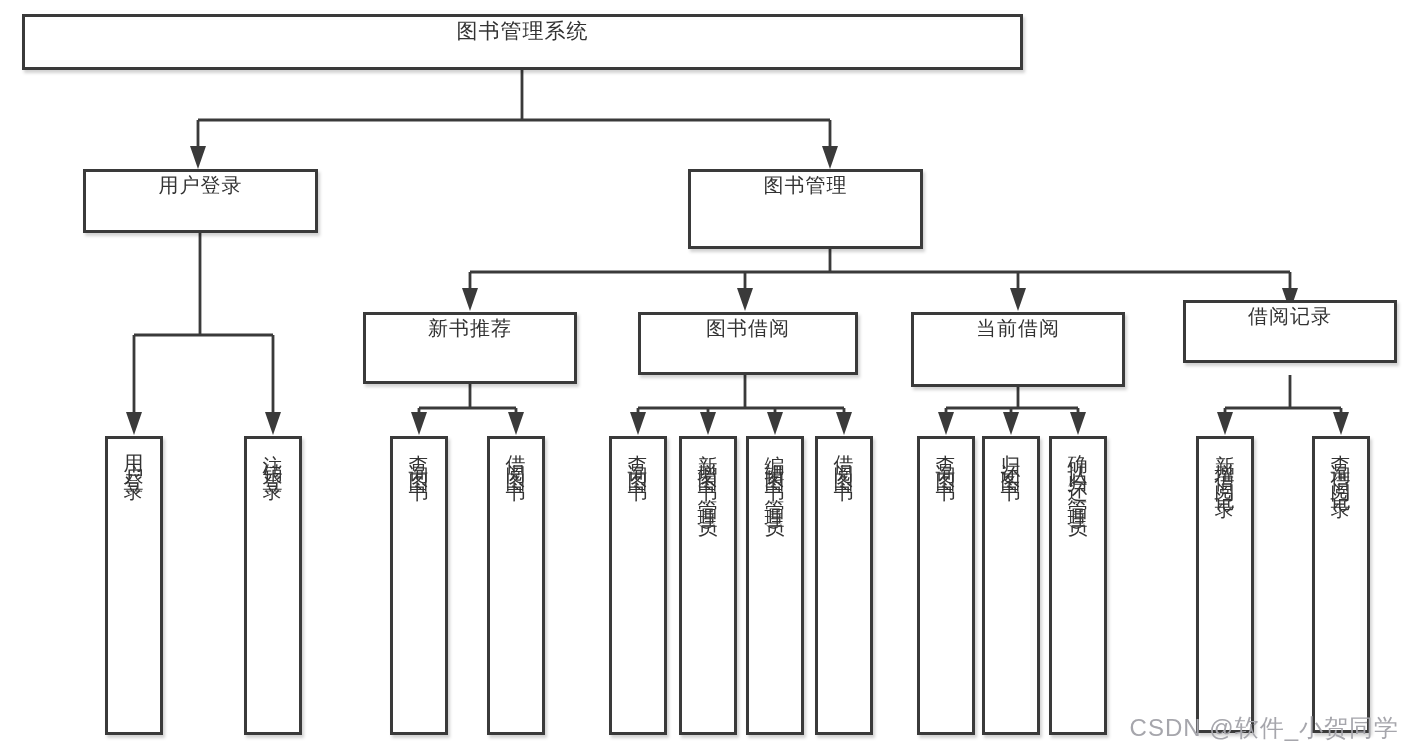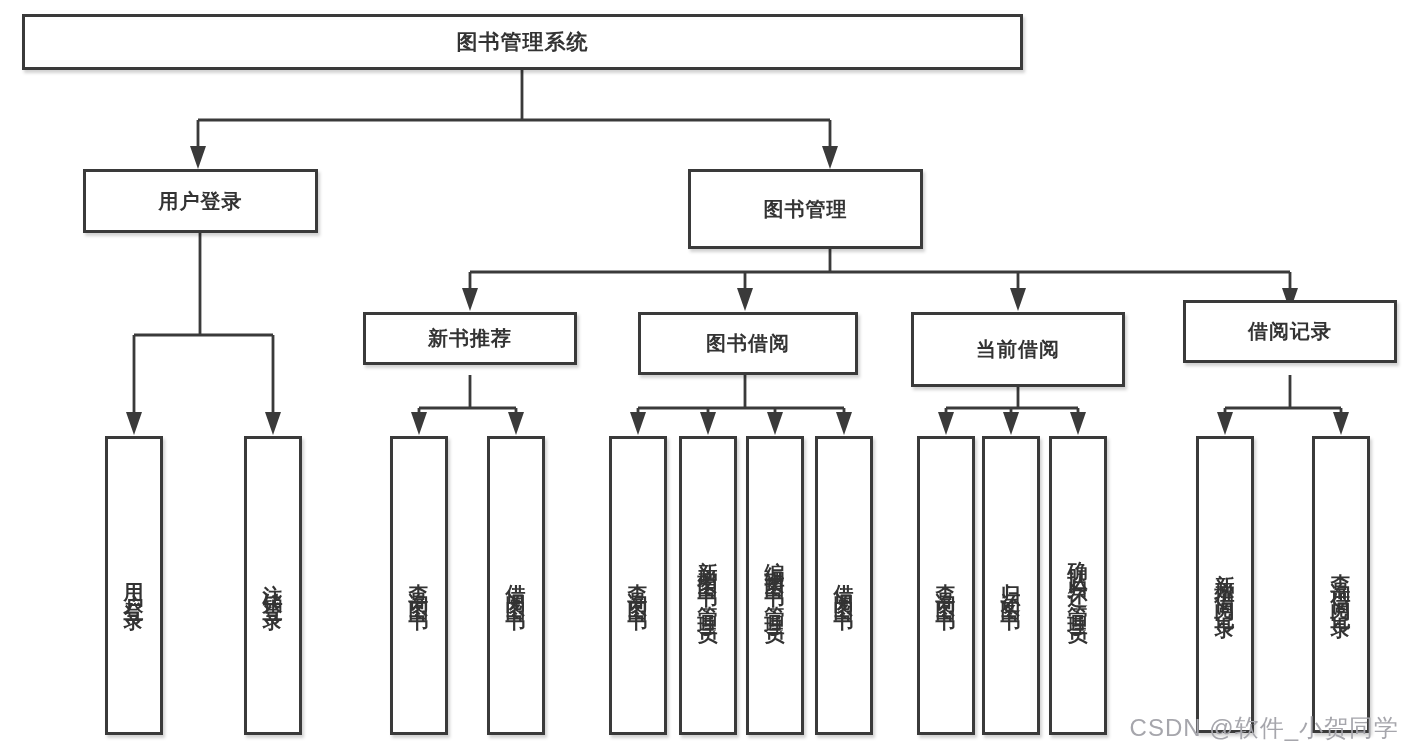--- a/index.html
+++ b/index.html
@@ -27,25 +27,23 @@
     stroke: var(--line);
     stroke-width: 2.8;
     fill: none;
   }
   svg.connectors polygon { fill: var(--line); }
   .box {
     position: absolute;
     background: #ffffff;
     border: 3px solid var(--line);
     display: flex;
-    align-items: center;
     justify-content: center;
     color: var(--text);
     box-shadow: 2px 3px 3px rgba(0,0,0,0.18);
-    font-weight: bold;
   }
   .box.h .lbl {
     font-size: 20px;
     letter-spacing: 1px;
     white-space: nowrap;
   }
   .box.root .lbl { font-size: 21px; }
   .box.v .lbl {
     writing-mode: vertical-rl;
     text-orientation: mixed;
@@ -110,21 +108,21 @@
     <span class="lbl">图书管理系统</span>
   </div>
 
   <div class="box h" style="left:83px;top:169px;width:235px;height:64px">
     <span class="lbl">用户登录</span>
   </div>
   <div class="box h" style="left:688px;top:169px;width:235px;height:80px">
     <span class="lbl">图书管理</span>
   </div>
 
-  <div class="box h" style="left:363px;top:312px;width:214px;height:53px">
+  <div class="box h" style="left:363px;top:312px;width:214px;height:72px">
     <span class="lbl">新书推荐</span>
   </div>
   <div class="box h" style="left:638px;top:312px;width:220px;height:63px">
     <span class="lbl">图书借阅</span>
   </div>
   <div class="box h" style="left:911px;top:312px;width:214px;height:75px">
     <span class="lbl">当前借阅</span>
   </div>
   <div class="box h" style="left:1183px;top:300px;width:214px;height:63px">
     <span class="lbl">借阅记录</span>

